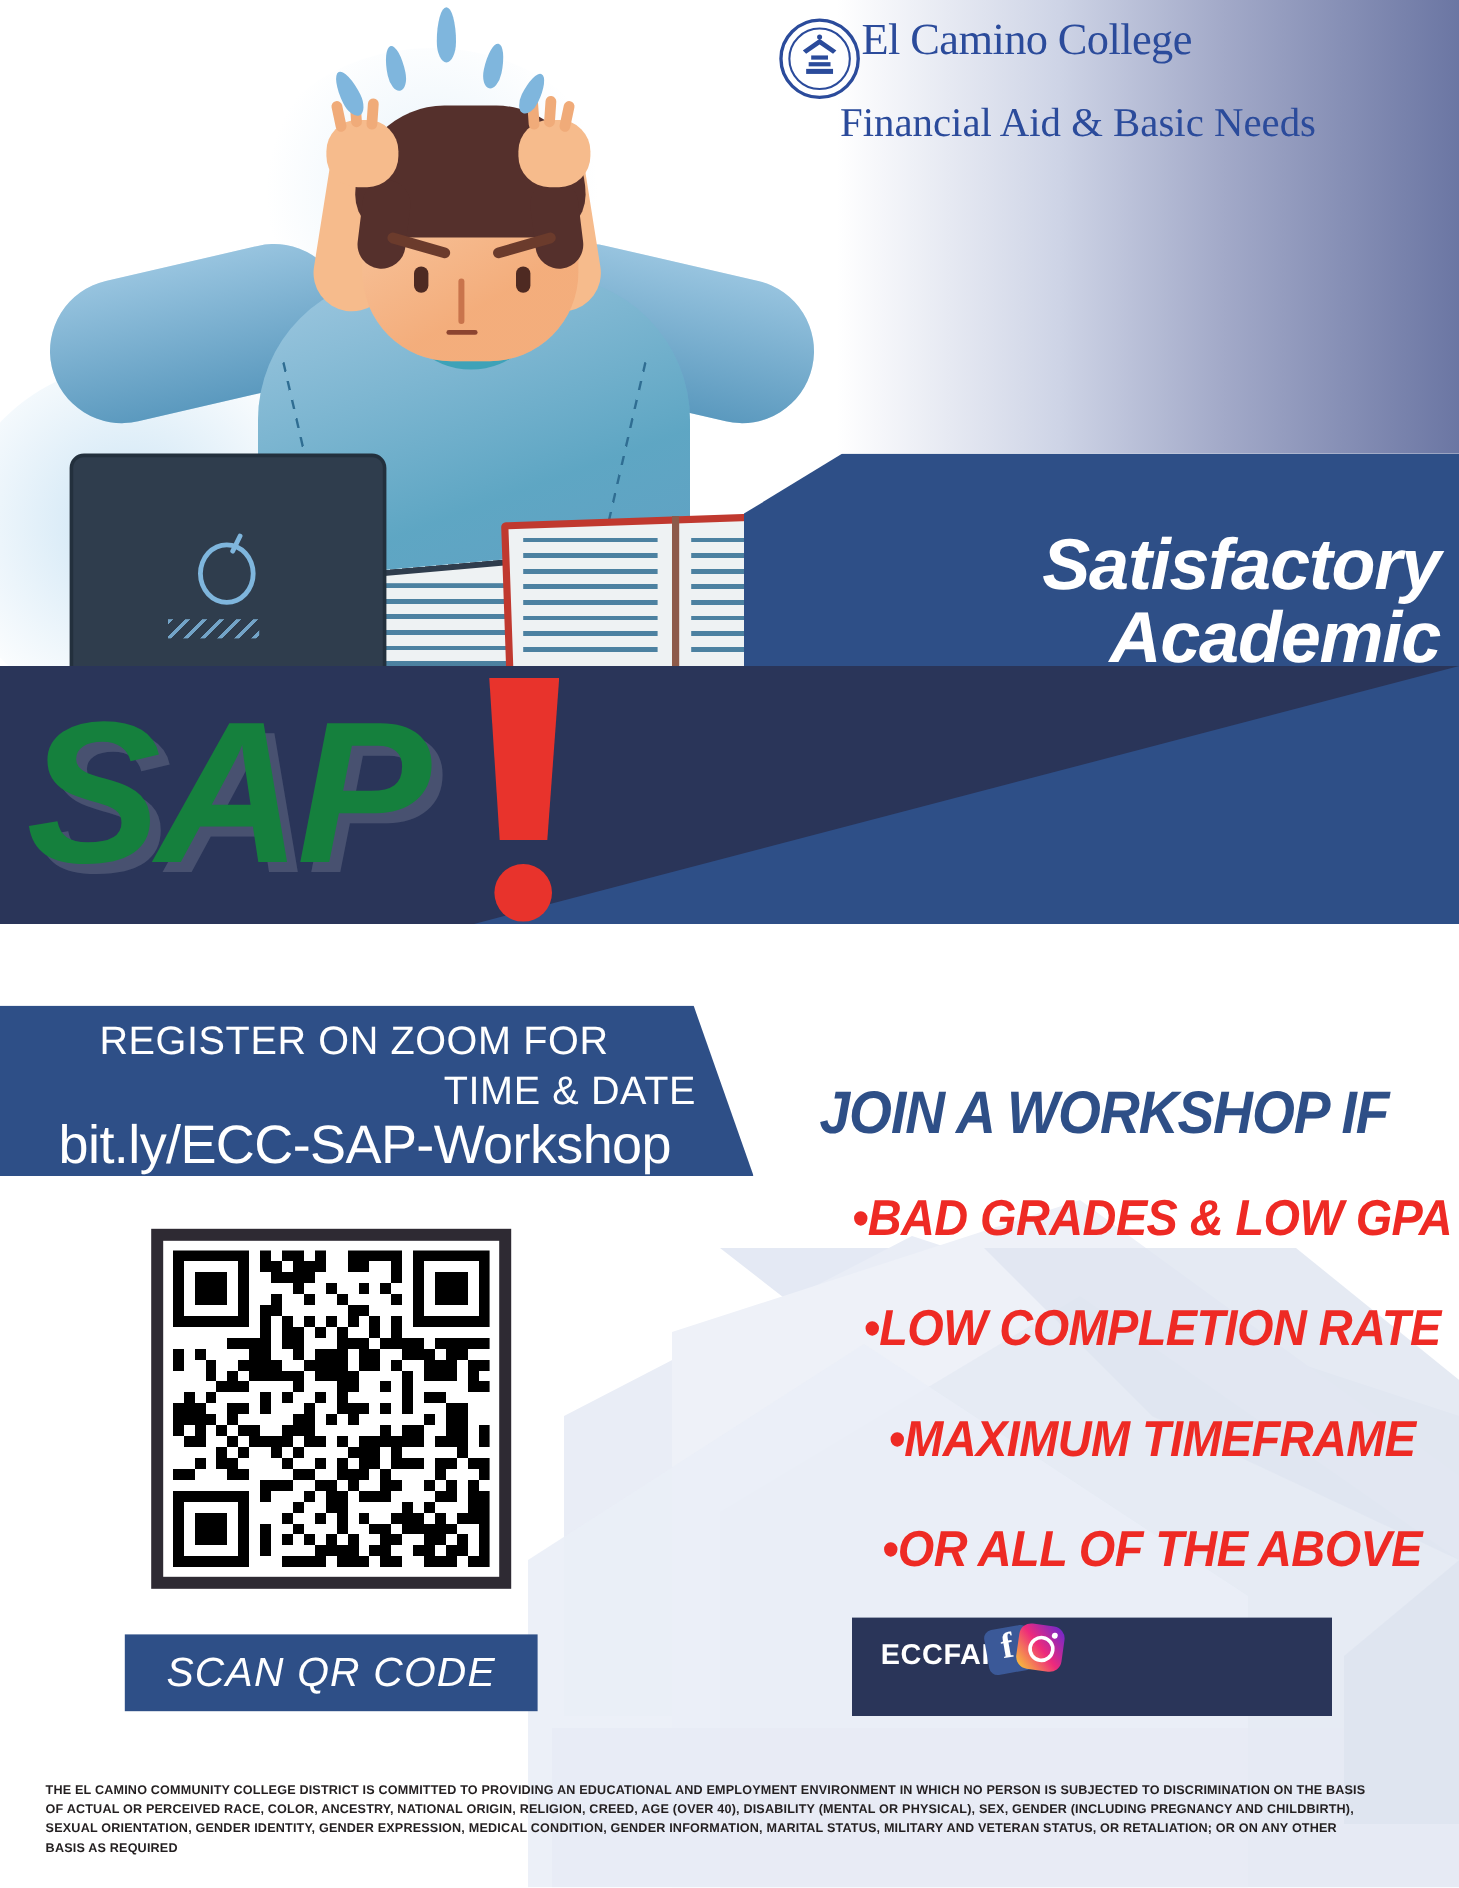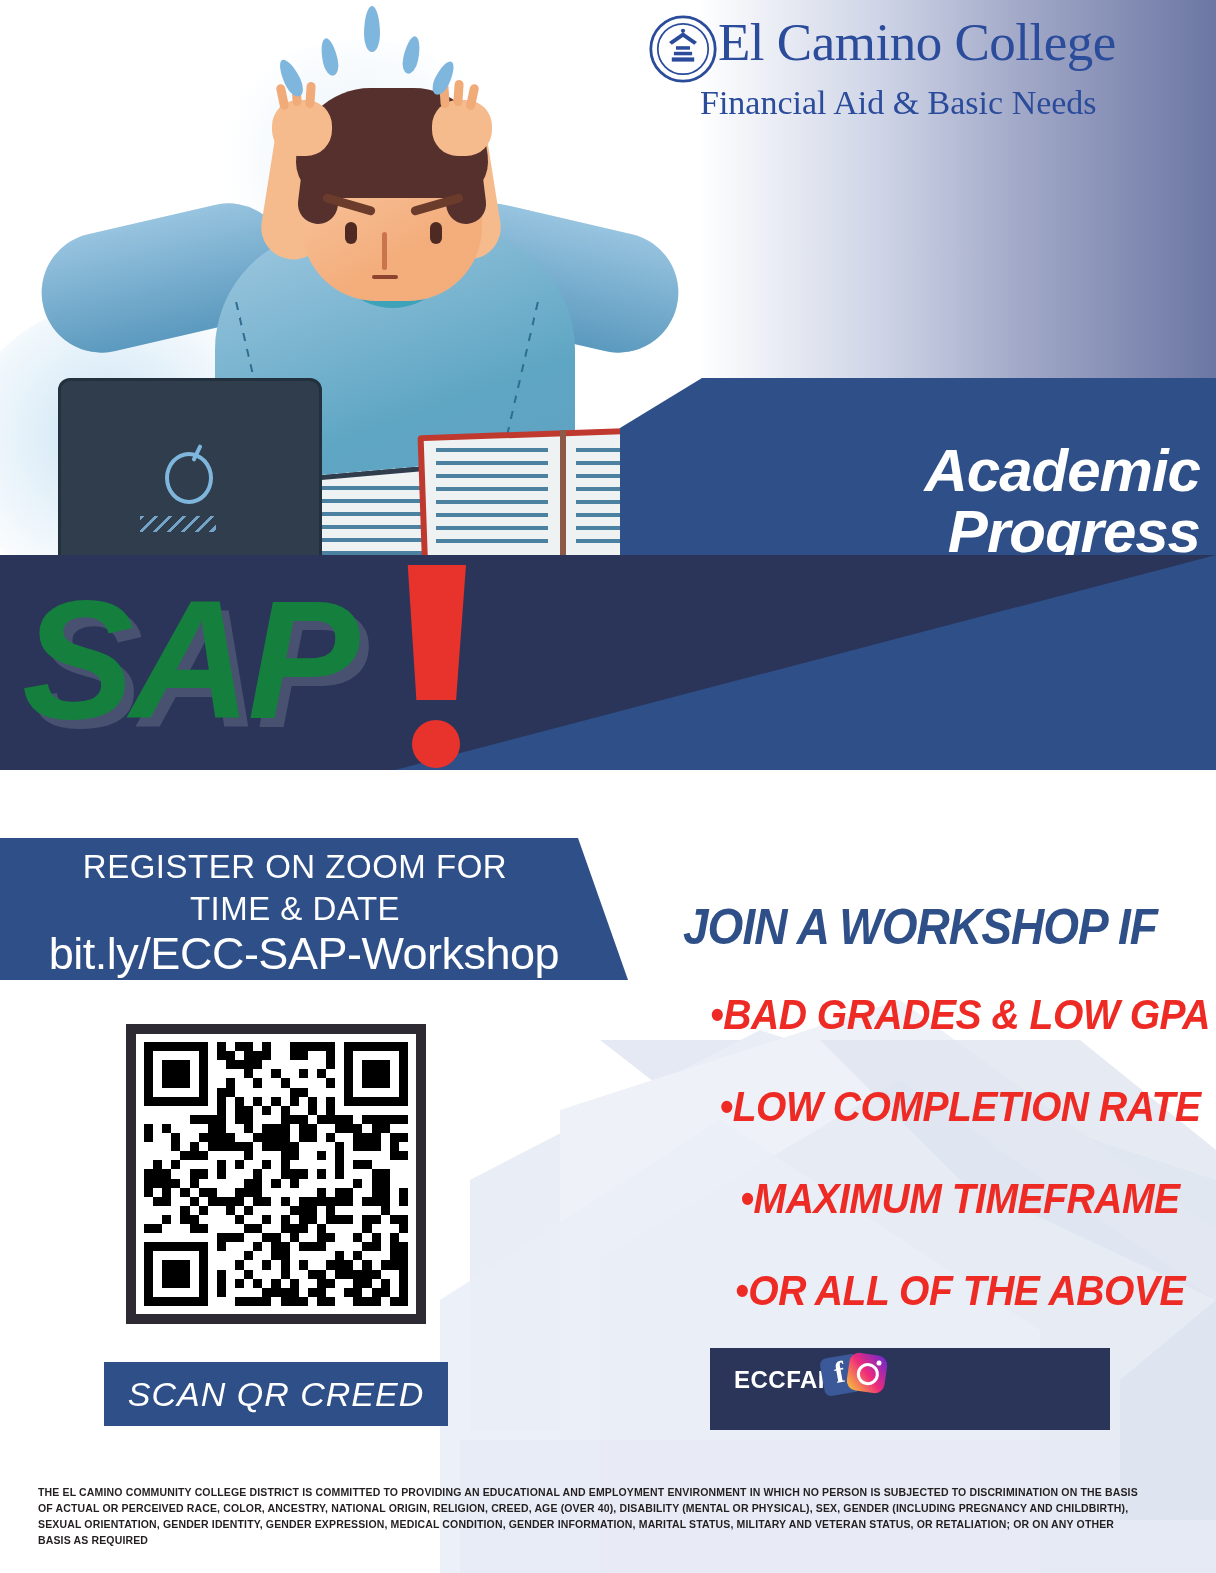--- a/index.html
+++ b/index.html
@@ -108,21 +108,21 @@
      clip-path:polygon(82px 0,596px 0,596px 380px,0px 380px,0 50px);}
   .title-text{position:absolute;left:640px;top:440px;width:560px;text-align:right;color:#fff;
      font-size:60px;font-weight:700;font-style:italic;line-height:1.02;letter-spacing:-1px;}
 
   
   .reg-banner{position:absolute;left:0;top:838px;width:628px;height:142px;background:#2e4f87;
      clip-path:polygon(0 0,578px 0,628px 142px,0 142px);}
   .reg-l1,.reg-l2{position:absolute;width:570px;text-align:center;color:#fff;font-size:33px;
      font-weight:300;letter-spacing:.5px;}
   .reg-l1{left:10px;top:848px;}
-  .reg-l2{left:10px;top:890px;}
+  .reg-l2{left:10px;top:890px;text-align:right;}
   .reg-url{position:absolute;left:8px;top:928px;width:592px;text-align:center;color:#fff;
      font-size:45px;font-weight:300;letter-spacing:-.5px;}
 
   
   .qr-frame{position:absolute;left:126px;top:1024px;width:300px;height:300px;background:#2e2a33;padding:10px;
      box-sizing:border-box;}
   .qr-inner{width:100%;height:100%;background:#fff;padding:8px;box-sizing:border-box;}
   #qr{display:block;width:100%;height:100%;}
   .scan-box{position:absolute;left:104px;top:1362px;width:344px;height:64px;background:#2e4f87;
      display:flex;align-items:center;justify-content:center;}
@@ -233,25 +233,26 @@
     <svg viewBox="0 0 100 100" width="70" height="70">
       <circle cx="50" cy="50" r="46" fill="none" stroke="#2b4b9b" stroke-width="4"></circle>
       <circle cx="50" cy="50" r="36" fill="none" stroke="#2b4b9b" stroke-width="2.5"></circle>
       <path d="M30 40 L50 26 L70 40 L66 44 L50 33 L34 44 Z" fill="#2b4b9b"></path>
       <rect x="40" y="46" width="20" height="5" fill="#2b4b9b"></rect>
       <rect x="37" y="54" width="26" height="5" fill="#2b4b9b"></rect>
       <rect x="34" y="62" width="32" height="6" fill="#2b4b9b"></rect>
       <circle cx="50" cy="24" r="3" fill="#2b4b9b"></circle>
     </svg>
   </div>
-  <div style="position:absolute;left:718px;top:12px;width:470px;color:#2b4b9b;font-family:'Liberation Serif',serif;font-size:53px;font-weight:400;letter-spacing:-.5px;">El Camino College</div>
+  <div style="position:absolute;left:718px;top:12px;width:470px;color:#2b4b9b;font-family:'Liberation Serif',serif;font-size:37px;font-weight:400;letter-spacing:-.5px;">El Camino College</div>
   <div style="position:absolute;left:700px;top:84px;width:480px;color:#2b4b9b;font-family:'Liberation Serif',serif;font-size:34px;">Financial Aid &amp; Basic Needs</div>
 
   <div class="title-block"></div>
   <div class="title-text">
+    <div>Satisfactory</div>
     <div>Academic</div>
     <div>Progress</div>
     <div>Workshop</div>
   </div>
 
   <div class="sap-band"></div>
   <div class="sap-wedge"></div>
   <div class="sap-text">SAP</div>
   <div class="bang"></div>
   <div class="bang-dot"></div>
@@ -262,21 +263,21 @@
   <div class="reg-url">bit.ly/ECC-SAP-Workshop</div>
 
   <div class="qr-frame">
     <div class="qr-inner">
         <svg id="qr" viewBox="0 0 29 29" shape-rendering="crispEdges">
           <path d="M0 0h1v1h-1zM1 0h1v1h-1zM2 0h1v1h-1zM3 0h1v1h-1zM4 0h1v1h-1zM5 0h1v1h-1zM6 0h1v1h-1zM8 0h1v1h-1zM10 0h1v1h-1zM11 0h1v1h-1zM13 0h1v1h-1zM16 0h1v1h-1zM17 0h1v1h-1zM18 0h1v1h-1zM19 0h1v1h-1zM20 0h1v1h-1zM22 0h1v1h-1zM23 0h1v1h-1zM24 0h1v1h-1zM25 0h1v1h-1zM26 0h1v1h-1zM27 0h1v1h-1zM28 0h1v1h-1zM0 1h1v1h-1zM6 1h1v1h-1zM8 1h1v1h-1zM9 1h1v1h-1zM11 1h1v1h-1zM12 1h1v1h-1zM13 1h1v1h-1zM16 1h1v1h-1zM17 1h1v1h-1zM20 1h1v1h-1zM22 1h1v1h-1zM28 1h1v1h-1zM0 2h1v1h-1zM2 2h1v1h-1zM3 2h1v1h-1zM4 2h1v1h-1zM6 2h1v1h-1zM9 2h1v1h-1zM10 2h1v1h-1zM11 2h1v1h-1zM12 2h1v1h-1zM20 2h1v1h-1zM22 2h1v1h-1zM24 2h1v1h-1zM25 2h1v1h-1zM26 2h1v1h-1zM28 2h1v1h-1zM0 3h1v1h-1zM2 3h1v1h-1zM3 3h1v1h-1zM4 3h1v1h-1zM6 3h1v1h-1zM11 3h1v1h-1zM14 3h1v1h-1zM17 3h1v1h-1zM19 3h1v1h-1zM22 3h1v1h-1zM24 3h1v1h-1zM25 3h1v1h-1zM26 3h1v1h-1zM28 3h1v1h-1zM0 4h1v1h-1zM2 4h1v1h-1zM3 4h1v1h-1zM4 4h1v1h-1zM6 4h1v1h-1zM9 4h1v1h-1zM12 4h1v1h-1zM15 4h1v1h-1zM20 4h1v1h-1zM22 4h1v1h-1zM24 4h1v1h-1zM25 4h1v1h-1zM26 4h1v1h-1zM28 4h1v1h-1zM0 5h1v1h-1zM6 5h1v1h-1zM8 5h1v1h-1zM9 5h1v1h-1zM16 5h1v1h-1zM17 5h1v1h-1zM22 5h1v1h-1zM28 5h1v1h-1zM0 6h1v1h-1zM1 6h1v1h-1zM2 6h1v1h-1zM3 6h1v1h-1zM4 6h1v1h-1zM5 6h1v1h-1zM6 6h1v1h-1zM8 6h1v1h-1zM10 6h1v1h-1zM12 6h1v1h-1zM14 6h1v1h-1zM16 6h1v1h-1zM18 6h1v1h-1zM20 6h1v1h-1zM22 6h1v1h-1zM23 6h1v1h-1zM24 6h1v1h-1zM25 6h1v1h-1zM26 6h1v1h-1zM27 6h1v1h-1zM28 6h1v1h-1zM8 7h1v1h-1zM10 7h1v1h-1zM11 7h1v1h-1zM13 7h1v1h-1zM15 7h1v1h-1zM18 7h1v1h-1zM20 7h1v1h-1zM5 8h1v1h-1zM6 8h1v1h-1zM7 8h1v1h-1zM8 8h1v1h-1zM10 8h1v1h-1zM11 8h1v1h-1zM15 8h1v1h-1zM16 8h1v1h-1zM17 8h1v1h-1zM19 8h1v1h-1zM20 8h1v1h-1zM21 8h1v1h-1zM22 8h1v1h-1zM24 8h1v1h-1zM25 8h1v1h-1zM26 8h1v1h-1zM27 8h1v1h-1zM28 8h1v1h-1zM0 9h1v1h-1zM2 9h1v1h-1zM7 9h1v1h-1zM8 9h1v1h-1zM11 9h1v1h-1zM13 9h1v1h-1zM14 9h1v1h-1zM15 9h1v1h-1zM17 9h1v1h-1zM18 9h1v1h-1zM21 9h1v1h-1zM22 9h1v1h-1zM23 9h1v1h-1zM25 9h1v1h-1zM26 9h1v1h-1zM0 10h1v1h-1zM3 10h1v1h-1zM6 10h1v1h-1zM7 10h1v1h-1zM8 10h1v1h-1zM9 10h1v1h-1zM12 10h1v1h-1zM13 10h1v1h-1zM14 10h1v1h-1zM15 10h1v1h-1zM17 10h1v1h-1zM18 10h1v1h-1zM20 10h1v1h-1zM23 10h1v1h-1zM24 10h1v1h-1zM25 10h1v1h-1zM27 10h1v1h-1zM28 10h1v1h-1zM3 11h1v1h-1zM5 11h1v1h-1zM7 11h1v1h-1zM8 11h1v1h-1zM9 11h1v1h-1zM10 11h1v1h-1zM11 11h1v1h-1zM13 11h1v1h-1zM14 11h1v1h-1zM15 11h1v1h-1zM16 11h1v1h-1zM21 11h1v1h-1zM23 11h1v1h-1zM24 11h1v1h-1zM25 11h1v1h-1zM27 11h1v1h-1zM4 12h1v1h-1zM5 12h1v1h-1zM6 12h1v1h-1zM11 12h1v1h-1zM15 12h1v1h-1zM16 12h1v1h-1zM19 12h1v1h-1zM21 12h1v1h-1zM27 12h1v1h-1zM28 12h1v1h-1zM1 13h1v1h-1zM3 13h1v1h-1zM8 13h1v1h-1zM10 13h1v1h-1zM13 13h1v1h-1zM15 13h1v1h-1zM21 13h1v1h-1zM23 13h1v1h-1zM24 13h1v1h-1zM0 14h1v1h-1zM1 14h1v1h-1zM2 14h1v1h-1zM5 14h1v1h-1zM6 14h1v1h-1zM8 14h1v1h-1zM12 14h1v1h-1zM15 14h1v1h-1zM16 14h1v1h-1zM17 14h1v1h-1zM19 14h1v1h-1zM21 14h1v1h-1zM25 14h1v1h-1zM26 14h1v1h-1zM0 15h1v1h-1zM1 15h1v1h-1zM2 15h1v1h-1zM3 15h1v1h-1zM5 15h1v1h-1zM11 15h1v1h-1zM12 15h1v1h-1zM14 15h1v1h-1zM16 15h1v1h-1zM23 15h1v1h-1zM25 15h1v1h-1zM26 15h1v1h-1zM0 16h1v1h-1zM2 16h1v1h-1zM4 16h1v1h-1zM6 16h1v1h-1zM7 16h1v1h-1zM10 16h1v1h-1zM11 16h1v1h-1zM12 16h1v1h-1zM19 16h1v1h-1zM21 16h1v1h-1zM22 16h1v1h-1zM25 16h1v1h-1zM26 16h1v1h-1zM28 16h1v1h-1zM1 17h1v1h-1zM2 17h1v1h-1zM5 17h1v1h-1zM7 17h1v1h-1zM8 17h1v1h-1zM9 17h1v1h-1zM10 17h1v1h-1zM12 17h1v1h-1zM13 17h1v1h-1zM15 17h1v1h-1zM17 17h1v1h-1zM18 17h1v1h-1zM19 17h1v1h-1zM20 17h1v1h-1zM21 17h1v1h-1zM22 17h1v1h-1zM24 17h1v1h-1zM25 17h1v1h-1zM26 17h1v1h-1zM28 17h1v1h-1zM4 18h1v1h-1zM6 18h1v1h-1zM9 18h1v1h-1zM11 18h1v1h-1zM16 18h1v1h-1zM17 18h1v1h-1zM18 18h1v1h-1zM20 18h1v1h-1zM26 18h1v1h-1zM2 19h1v1h-1zM4 19h1v1h-1zM5 19h1v1h-1zM10 19h1v1h-1zM13 19h1v1h-1zM15 19h1v1h-1zM17 19h1v1h-1zM18 19h1v1h-1zM20 19h1v1h-1zM21 19h1v1h-1zM22 19h1v1h-1zM24 19h1v1h-1zM25 19h1v1h-1zM27 19h1v1h-1zM28 19h1v1h-1zM0 20h1v1h-1zM1 20h1v1h-1zM5 20h1v1h-1zM6 20h1v1h-1zM11 20h1v1h-1zM12 20h1v1h-1zM15 20h1v1h-1zM16 20h1v1h-1zM17 20h1v1h-1zM19 20h1v1h-1zM24 20h1v1h-1zM28 20h1v1h-1zM8 21h1v1h-1zM9 21h1v1h-1zM10 21h1v1h-1zM13 21h1v1h-1zM14 21h1v1h-1zM16 21h1v1h-1zM19 21h1v1h-1zM20 21h1v1h-1zM23 21h1v1h-1zM25 21h1v1h-1zM27 21h1v1h-1zM0 22h1v1h-1zM1 22h1v1h-1zM2 22h1v1h-1zM3 22h1v1h-1zM4 22h1v1h-1zM5 22h1v1h-1zM6 22h1v1h-1zM8 22h1v1h-1zM12 22h1v1h-1zM14 22h1v1h-1zM15 22h1v1h-1zM17 22h1v1h-1zM18 22h1v1h-1zM19 22h1v1h-1zM24 22h1v1h-1zM25 22h1v1h-1zM27 22h1v1h-1zM28 22h1v1h-1zM0 23h1v1h-1zM6 23h1v1h-1zM11 23h1v1h-1zM14 23h1v1h-1zM15 23h1v1h-1zM21 23h1v1h-1zM23 23h1v1h-1zM27 23h1v1h-1zM28 23h1v1h-1zM0 24h1v1h-1zM2 24h1v1h-1zM3 24h1v1h-1zM4 24h1v1h-1zM6 24h1v1h-1zM10 24h1v1h-1zM13 24h1v1h-1zM15 24h1v1h-1zM17 24h1v1h-1zM20 24h1v1h-1zM21 24h1v1h-1zM22 24h1v1h-1zM24 24h1v1h-1zM26 24h1v1h-1zM27 24h1v1h-1zM28 24h1v1h-1zM0 25h1v1h-1zM2 25h1v1h-1zM3 25h1v1h-1zM4 25h1v1h-1zM6 25h1v1h-1zM8 25h1v1h-1zM11 25h1v1h-1zM15 25h1v1h-1zM18 25h1v1h-1zM19 25h1v1h-1zM21 25h1v1h-1zM22 25h1v1h-1zM23 25h1v1h-1zM24 25h1v1h-1zM25 25h1v1h-1zM28 25h1v1h-1zM0 26h1v1h-1zM2 26h1v1h-1zM3 26h1v1h-1zM4 26h1v1h-1zM6 26h1v1h-1zM8 26h1v1h-1zM10 26h1v1h-1zM12 26h1v1h-1zM14 26h1v1h-1zM16 26h1v1h-1zM19 26h1v1h-1zM20 26h1v1h-1zM23 26h1v1h-1zM24 26h1v1h-1zM26 26h1v1h-1zM28 26h1v1h-1zM0 27h1v1h-1zM6 27h1v1h-1zM8 27h1v1h-1zM13 27h1v1h-1zM14 27h1v1h-1zM15 27h1v1h-1zM16 27h1v1h-1zM18 27h1v1h-1zM19 27h1v1h-1zM22 27h1v1h-1zM23 27h1v1h-1zM25 27h1v1h-1zM26 27h1v1h-1zM28 27h1v1h-1zM0 28h1v1h-1zM1 28h1v1h-1zM2 28h1v1h-1zM3 28h1v1h-1zM4 28h1v1h-1zM5 28h1v1h-1zM6 28h1v1h-1zM10 28h1v1h-1zM11 28h1v1h-1zM12 28h1v1h-1zM13 28h1v1h-1zM15 28h1v1h-1zM16 28h1v1h-1zM17 28h1v1h-1zM19 28h1v1h-1zM20 28h1v1h-1zM23 28h1v1h-1zM24 28h1v1h-1zM25 28h1v1h-1zM27 28h1v1h-1zM28 28h1v1h-1z" fill="#000"></path>
         </svg>
       </div>
   </div>
   <div class="scan-box">
-    <span>SCAN QR CREED</span>
+    <span>SCAN QR CODE</span>
   </div>
 
   <div class="join-head">JOIN A WORKSHOP IF</div>
   <ul class="joinlist">
     <li>•BAD GRADES &amp; LOW GPA</li>
     <li>•LOW COMPLETION RATE</li>
     <li>•MAXIMUM TIMEFRAME</li>
     <li>•OR ALL OF THE ABOVE</li>
   </ul>
 

